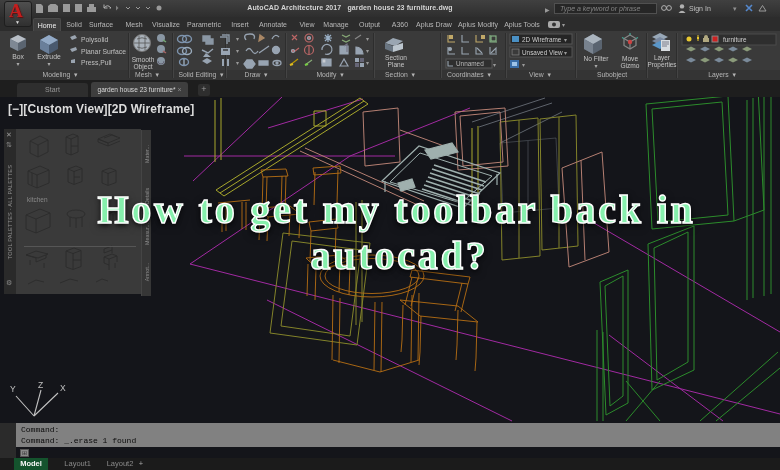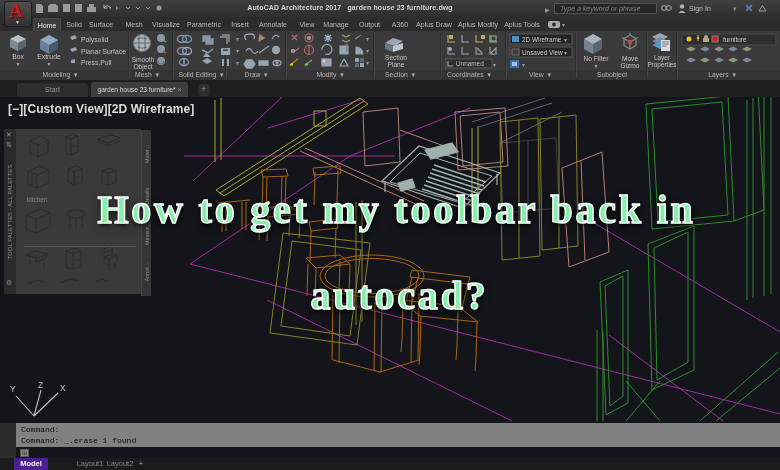--- a/index.html
+++ b/index.html
@@ -31,21 +31,21 @@
 #palette { left:4px; top:32px; width:147px; height:165px; z-index:10;}
 #palgrip { left:0; top:0; width:12px; height:165px; background:#2a2a2a; }
 #palgriptext { left:-61px; top:80px; width:134px; color:#8e8e8e; font-size:5.6px; transform:rotate(-90deg); text-align:center; letter-spacing:0.2px;}
 #palbody { left:12px; top:0; width:125px; height:165px; background:#3a3a3a; }
 #paltabs { left:137px; top:4px; width:10px; height:156px; background:#2f2f2f; }
 .paltab { position:absolute; left:-19px; width:48px; height:10px; color:#8a8a8a; font-size:5.4px; transform:rotate(-90deg); text-align:center; background:#363636; border-top:1px solid #454545; line-height:10px;}
 #kitchenlbl { left:11px; top:67px; color:#888; font-size:6.5px; }
 
 .qline { position:absolute; width:780px; text-align:center; font-family:"Liberation Serif", serif; font-weight:bold; color:#86efac; font-size:40px; line-height:40px; letter-spacing:2.8px; -webkit-text-stroke:1.4px #fff; text-shadow:0 2px 4px rgba(0,0,0,0.75), 0 3px 8px rgba(0,0,0,0.5); z-index:30; }
 #q1 { left:0; padding-left:13px; top:92.5px; }
-#q2 { left:0; padding-left:19px; top:138.8px;margin-top:40px; }
+#q2 { left:0; padding-left:19px; top:138.8px; }
 
 #cmdicons { left:0; top:423px; width:16px; height:35px; background:#2b2b2b; }
 #cmdmain { left:16px; top:423px; width:764px; height:24px; background:#818181; color:#0a0a0a; font-family:"Liberation Mono", monospace; font-size:8px; line-height:11px; padding:1px 0 0 5px; font-weight:normal;}
 #cmdinput { left:16px; top:447px; width:764px; height:11px; background:#696969; color:#454545; font-family:"Liberation Mono", monospace; font-size:8px; font-style:italic; line-height:11px; padding-left:20px; }
 #cmdbadge { left:20px; top:449px; width:9px; height:8px; background:#8a8a8a; border:1px solid #555; color:#333; font-size:6px; line-height:7px; text-align:center; font-style:normal; z-index:4;}
 
 #statusbar { left:0; top:458px; width:780px; height:12px; background:#1b1b1b; }
 .stab { position:absolute; top:458px; height:12px; font-size:7.5px; line-height:12px; text-align:center; z-index:3;}
 </style>
 </head>
@@ -497,17 +497,17 @@
   </div>
 
   <div class="abs" id="cmdicons">
     
     
   </div>
   <div class="abs" id="cmdmain">Command:<br>Command: _.erase 1 found</div>
   <div class="abs" id="cmdbadge">⊞</div>
 
   <div class="abs" id="statusbar"></div>
-  <div class="stab" style="left:14px; width:34px; color:#f5f5f5; font-weight:bold; background:#4c1d95;">Model</div>
-  <div class="stab" style="left:71px; width:38px; color:#8a8a8a;">Layout1</div>
+  <div class="stab" style="left:14px; width:34px; color:#f5f5f5; font-weight:bold; background:#14532d;">Model</div>
+  <div class="stab" style="left:53px; width:38px; color:#8a8a8a;text-align:right;">Layout1</div>
   <div class="stab" style="left:93px; width:38px; color:#8a8a8a;margin-left:8px;">Layout2</div>
   <div class="stab" style="left:134px; width:14px; color:#aaa;">+</div>
 </div>
 
 </body></html>

